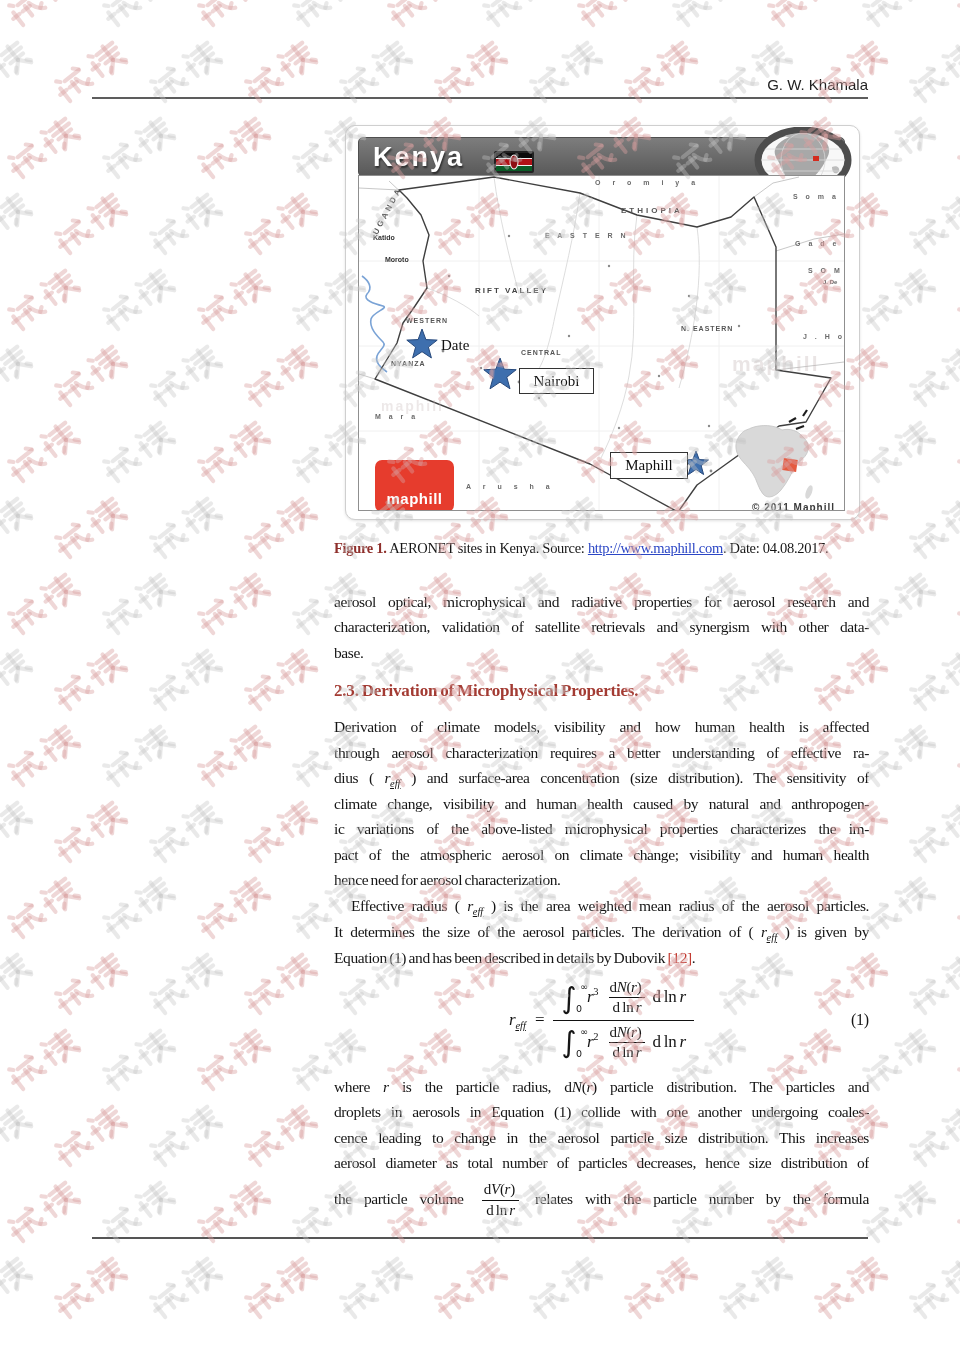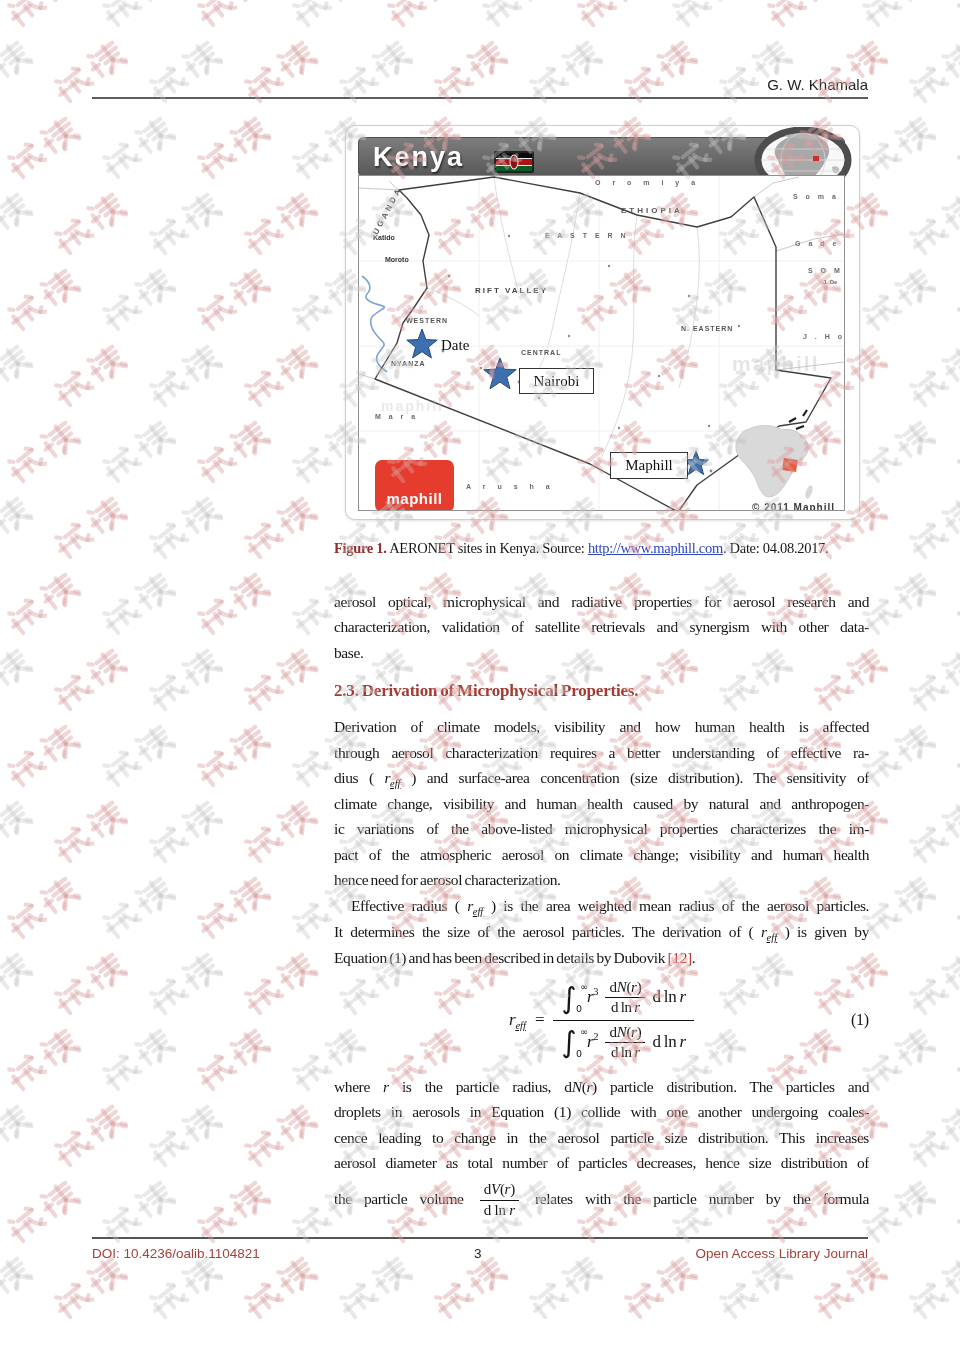--- a/index.html
+++ b/index.html
@@ -65,21 +65,21 @@
   .line{text-align:justify;text-align-last:justify;line-height:25.4px;max-height:26px;overflow:hidden;}
   .line.last{text-align-last:left;}
   .line.ind{text-indent:17px;}
   .line.tall{max-height:50px;line-height:46px;}
   .head{margin:16px 0 13px;font-weight:bold;font-size:17px;color:#a33b33;letter-spacing:-.2px;white-space:nowrap;}
   .it{font-style:italic;}
   .subit{font-style:italic;font-size:10.5px;vertical-align:-4px;letter-spacing:0;text-decoration:underline;}
   .supn{font-size:10.5px;vertical-align:7px;}
   .ref{color:#c23b32;}
   .ifrac{display:inline-flex;flex-direction:column;text-align:center;vertical-align:middle;
-         margin:0 4px;line-height:1.15;font-size:15px;letter-spacing:-.3px;}
+         margin:0 4px;line-height:1.15;font-size:15px;letter-spacing:-.3px;align-items:flex-end;}
   .ifrac .fd{border-top:1.1px solid #111;padding:1px 4px 0;}
   .ifrac .fn{padding:0 4px 1px;}
   
   .eqwrap{position:relative;height:88px;margin:6px 0 10px;display:flex;align-items:center;
           justify-content:center;font-size:17px;letter-spacing:-.2px;}
   .eqmain{display:flex;align-items:center;}
   .eqlhs{white-space:nowrap;}
   .eqs{margin:0 9px;}
   .bfrac{display:flex;flex-direction:column;align-items:center;}
   .bnum{padding:0 8px 3px;text-align:center;}
@@ -291,25 +291,20 @@
         <div class="line">cence leading to change in the aerosol particle size distribution. This increases</div>
         <div class="line">aerosol diameter as total number of particles decreases, hence size distribution of</div>
         <div class="line tall">the particle volume <span class="ifrac">
             <span class="fn">d<span class="it">V</span>(<span class="it">r</span>)</span>
             <span class="fd">d ln <span class="it">r</span></span>
           </span> relates with the particle number by the formula</div>
       </div>
     </div>
 
   <div id="frule"></div>
-  <div id="footer">
-    <span class="red">DOI: 10.4236/oalib.1104821</span>
-    <span class="pg">3</span>
-    <span class="red">Open Access Library Journal</span>
-  </div>
 
   <svg id="wm-layer" width="960" height="1357">
     <defs>
       <g id="wmsym" fill="none" stroke-width="4.2" stroke-linecap="round">
         <path d="M6,4 l3,3"></path>
           <path d="M5,12 v16"></path>
           <path d="M1,17 h8"></path>
         <path d="M13,9 h18"></path>
           <path d="M27,4 l4,4"></path>
           <path d="M18,14 v12"></path>

